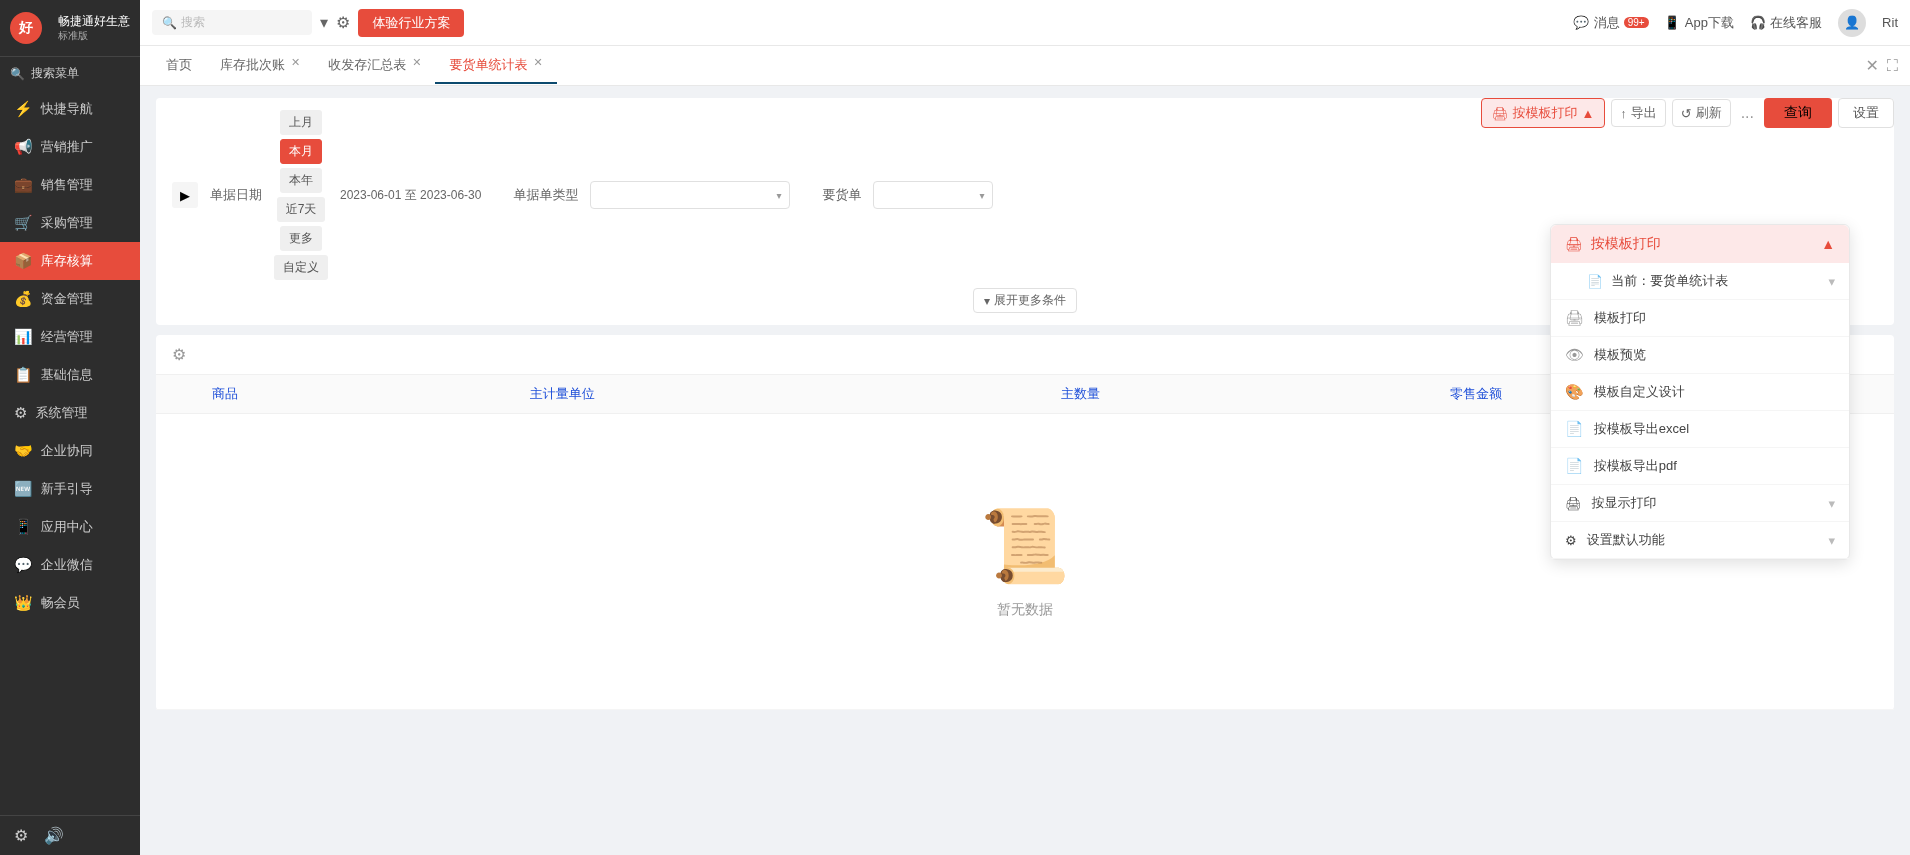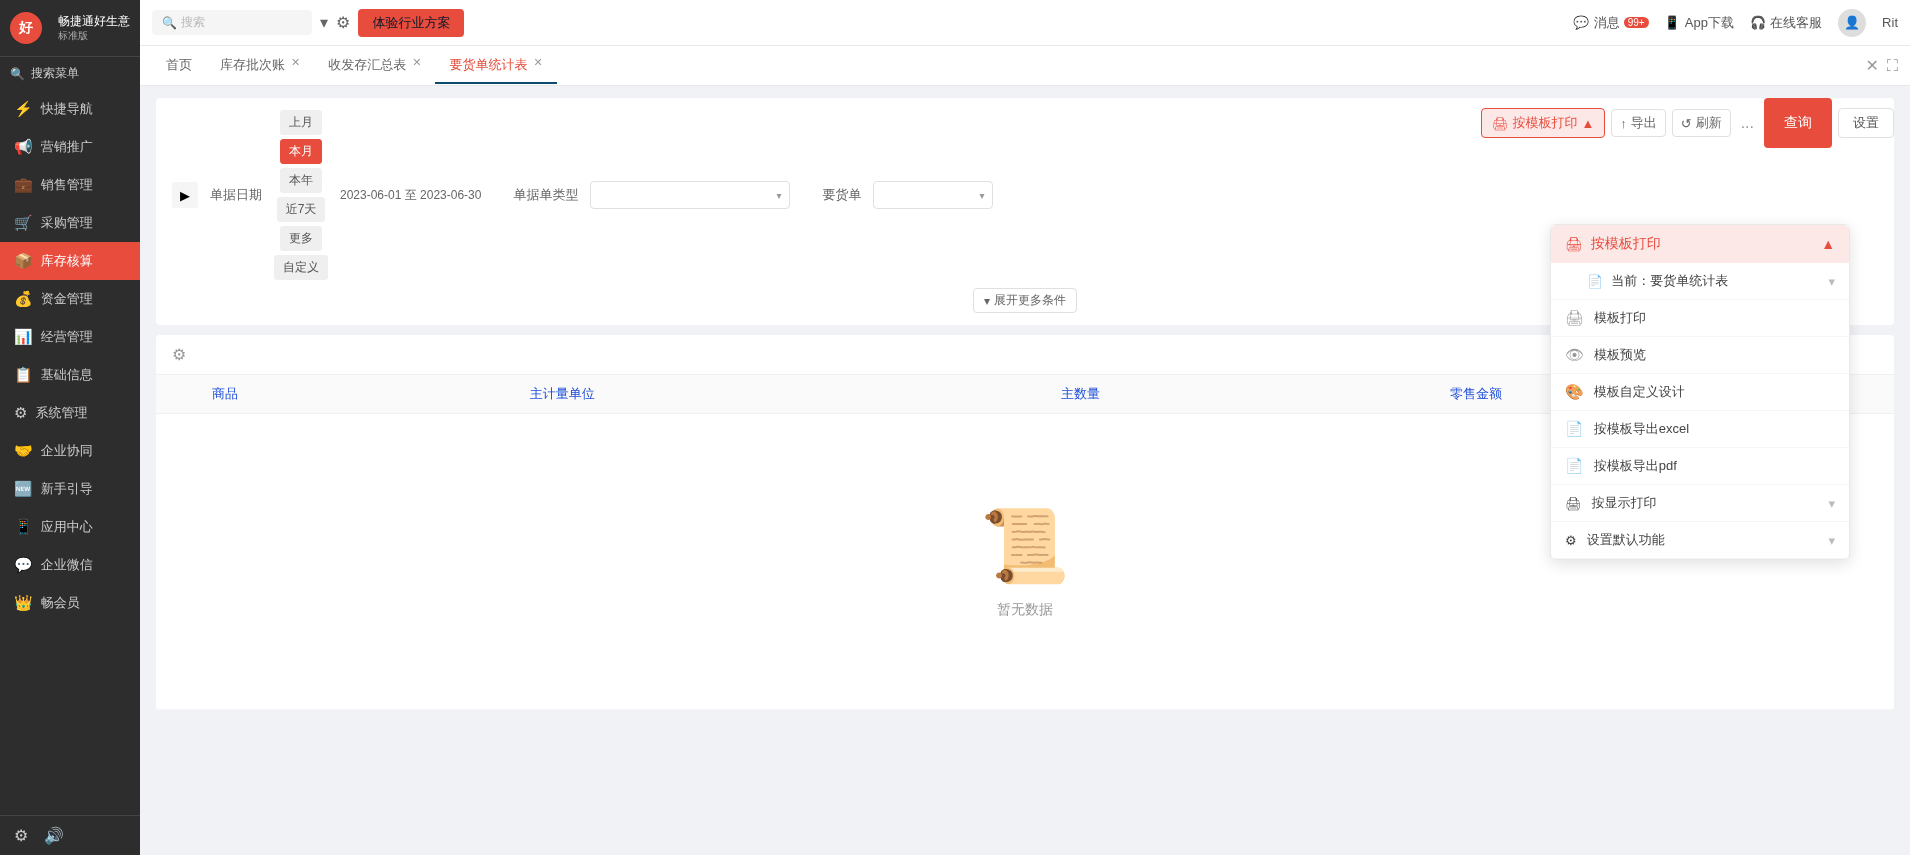--- a/index.html
+++ b/index.html
@@ -72,21 +72,21 @@
       border-radius: 4px;
       padding: 4px 10px;
       color: #999;
       font-size: 12px;
       width: 160px;
       display: flex; align-items: center; gap: 4px;
     }
     .topbar-gear { color: #666; cursor: pointer; font-size: 16px; }
     .topbar-industry-btn {
       background: #e74c3c;
-      color: #0f172a;
+      color: #ffffff;
       border: none;
       border-radius: 4px;
       padding: 5px 14px;
       font-size: 13px;
       cursor: pointer;
     }
     .topbar-right { display: flex; align-items: center; gap: 16px; }
     .topbar-right-item { display: flex; align-items: center; gap: 4px; color: #555; cursor: pointer; font-size: 13px; }
     .badge {
       background: #e74c3c; color: #fff;
@@ -190,23 +190,23 @@
       margin-bottom: 12px;
       color: #f4a58a;
     }
     .empty-text { color: #999; font-size: 14px; }
     .action-btn {
       display: flex; align-items: center; gap: 4px;
       color: #666; font-size: 13px; cursor: pointer;
       padding: 4px 8px;
     }
     .query-btn {
-      background: #e74c3c; color: #ffffff;
+      background: #e74c3c; color: #000000;
       border: none; border-radius: 4px;
-      padding: 16px 20px; font-size: 14px;
+      padding: 6px 20px; font-size: 14px;
       cursor: pointer;
     }
     .settings-btn {
       border: 1px solid #e0e0e0; background: #fff;
       border-radius: 4px; padding: 5px 14px;
       font-size: 13px; cursor: pointer; color: #555;
     }
 
     
     .dropdown-panel {

